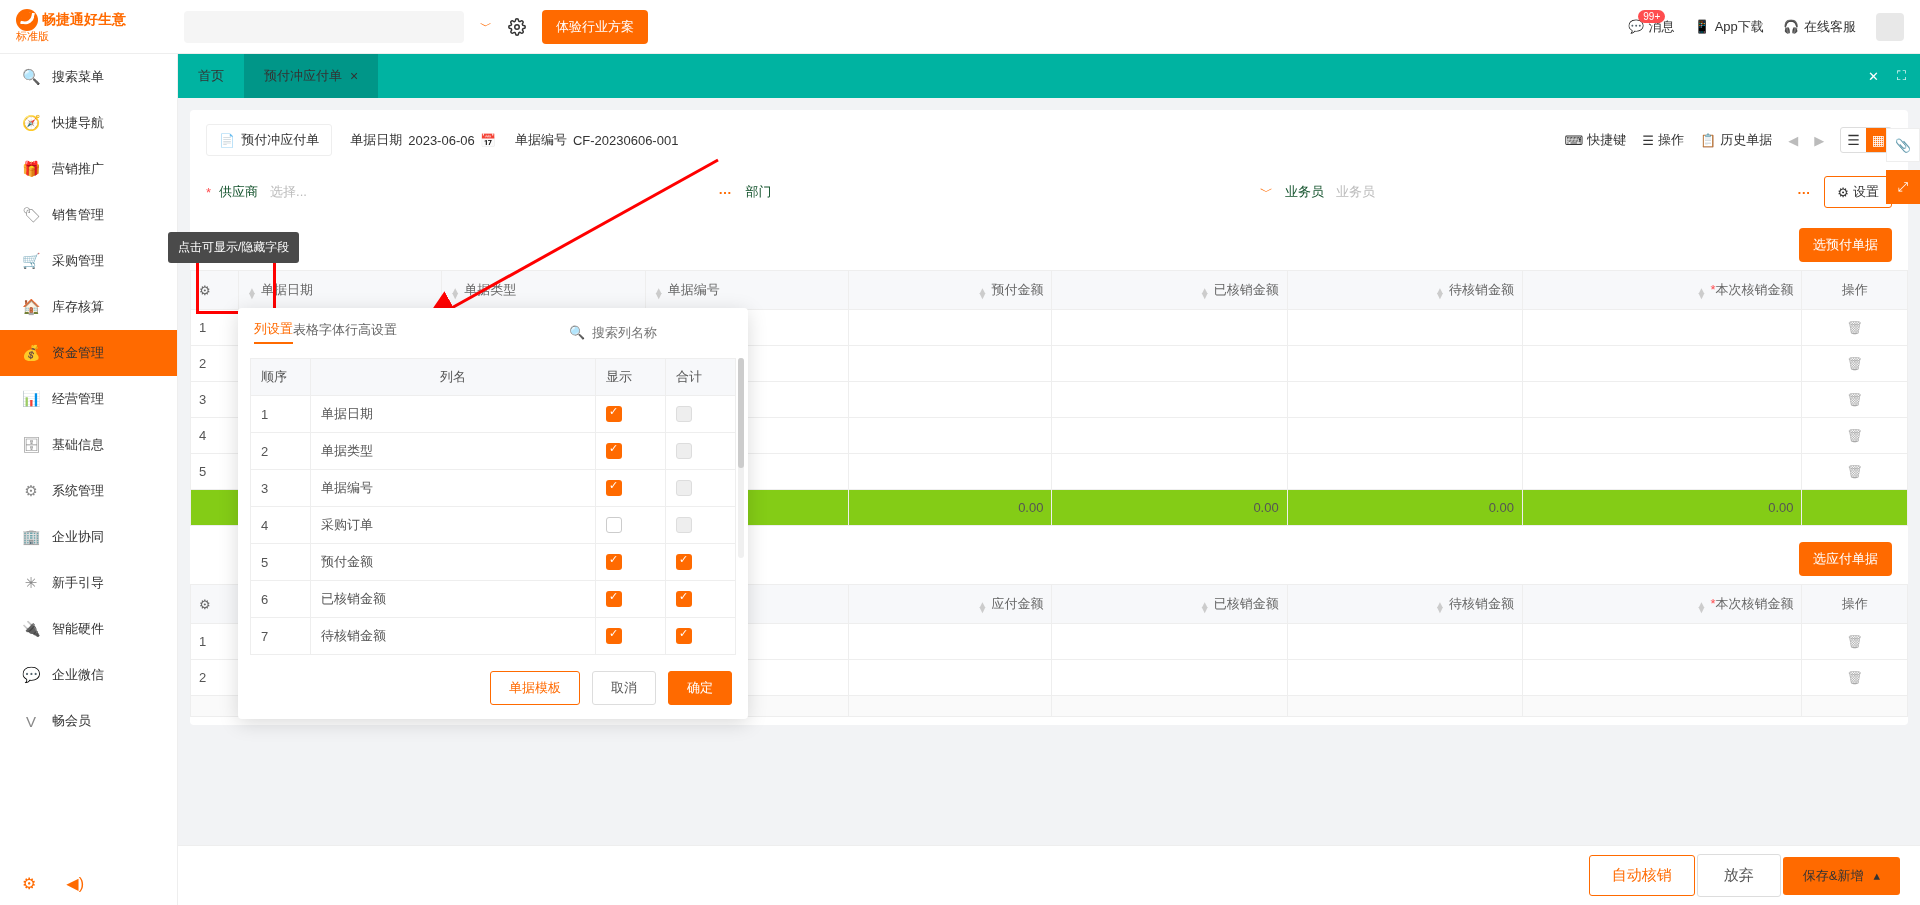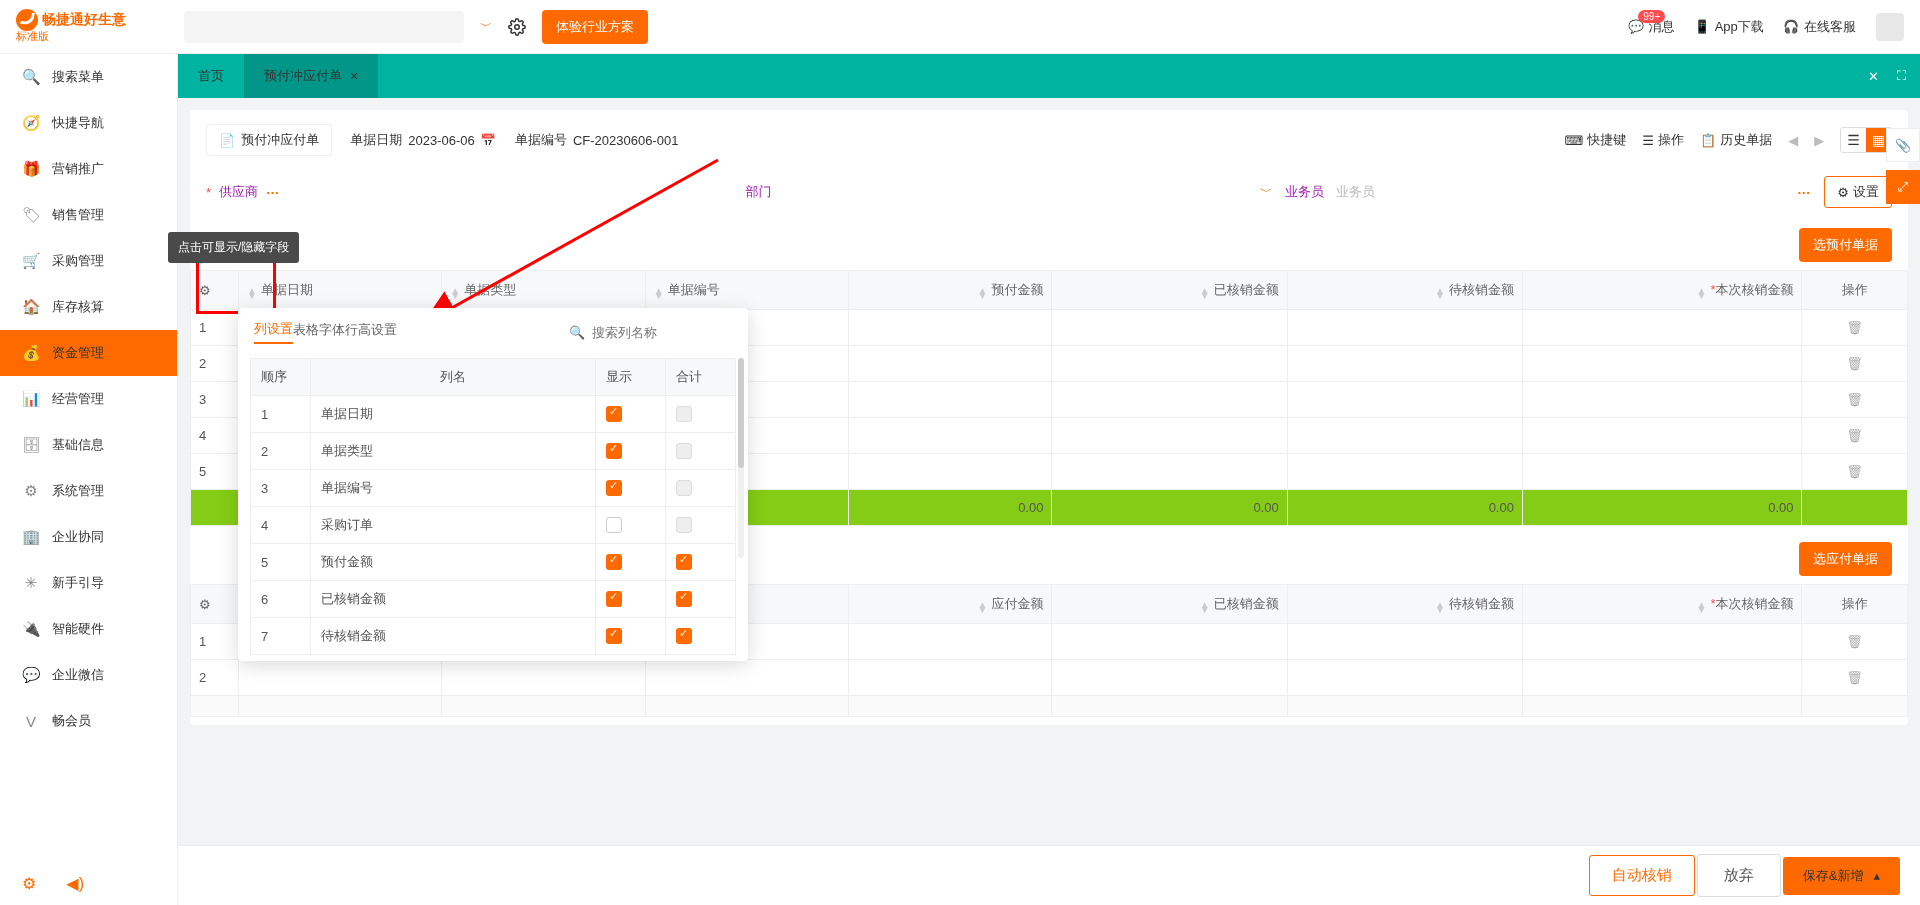--- a/index.html
+++ b/index.html
@@ -47,21 +47,21 @@
 .doc-tools{margin-left:auto;display:flex;align-items:center;gap:16px;color:#666}
 .doc-tools .tl{display:flex;align-items:center;gap:4px;cursor:pointer}
 .doc-tools .tl.or{color:#ff6a00}
 .view-toggle{display:flex;border:1px solid #ddd;border-radius:3px;overflow:hidden}
 .view-toggle span{padding:4px 6px;cursor:pointer;font-size:14px}
 .view-toggle span.on{background:#ff6a00;color:#fff}
 
 .filter-row{display:flex;padding:8px 16px 16px;gap:12px;align-items:center}
 .filter-group{display:flex;align-items:center;gap:8px;flex:1}
 .req{color:#ff4d4f}
-.filter-label{color:#a21caf}
+.filter-label{color:#14532d}
 .filter-input{flex:1;border:none;border-bottom:1px solid transparent;padding:6px 4px;color:#aaa;background:transparent}
 .filter-input::placeholder{color:#bbb}
 .dots{color:#ff6a00;cursor:pointer;letter-spacing:2px;font-weight:bold}
 .chev{color:#ff6a00;cursor:pointer}
 .btn-outline-or{border:1px solid #ff6a00;color:#ff6a00;background:#fff;padding:6px 12px;border-radius:3px;cursor:pointer;display:flex;align-items:center;gap:4px}
 
 .section-btn-row{display:flex;justify-content:flex-end;padding:4px 16px 8px}
 
 .grid{width:100%;border-collapse:collapse}
 .grid th,.grid td{border:1px solid #eee;padding:10px 8px;text-align:left;background:#fff;font-weight:normal;color:#555;position:relative}
@@ -275,20 +275,21 @@
               <span>☰</span>
               <span class="on">▦</span>
             </div>
           </div>
         </div>
 
         <div class="filter-row">
           <div class="filter-group">
             <span class="req">*</span>
               <span class="filter-label">供应商</span>
+            <input class="filter-input" placeholder="选择..." style="">
             <span class="dots">⋯</span>
           </div>
           <div class="filter-group">
             <span class="filter-label">部门</span>
             <input class="filter-input" style="">
             <span class="chev">﹀</span>
           </div>
           <div class="filter-group">
             <span class="filter-label">业务员</span>
             <input class="filter-input" placeholder="业务员" style="">
@@ -511,20 +512,25 @@
     </tr>
             <tr>
       <td class="ctr">7</td>
       <td>待核销金额</td>
       <td class="ctr"><span class="chk on"></span></td>
       <td class="ctr"><span class="chk on"></span></td>
     </tr>
           </tbody>
       </table>
       <div class="pop-scroll"></div>
+      <div class="pop-footer">
+        <button class="pop-btn or-out">单据模板</button>
+        <button class="pop-btn">取消</button>
+        <button class="pop-btn or">确定</button>
+      </div>
     </div>
 
     <div class="right-rail">
       <div class="rail-btn">📎</div>
       <div class="rail-btn or">⤢</div>
     </div>
 
     <div class="footer-bar">
       <button class="btn-outline-or2">自动核销</button>
       <button class="btn-plain">放弃</button>

